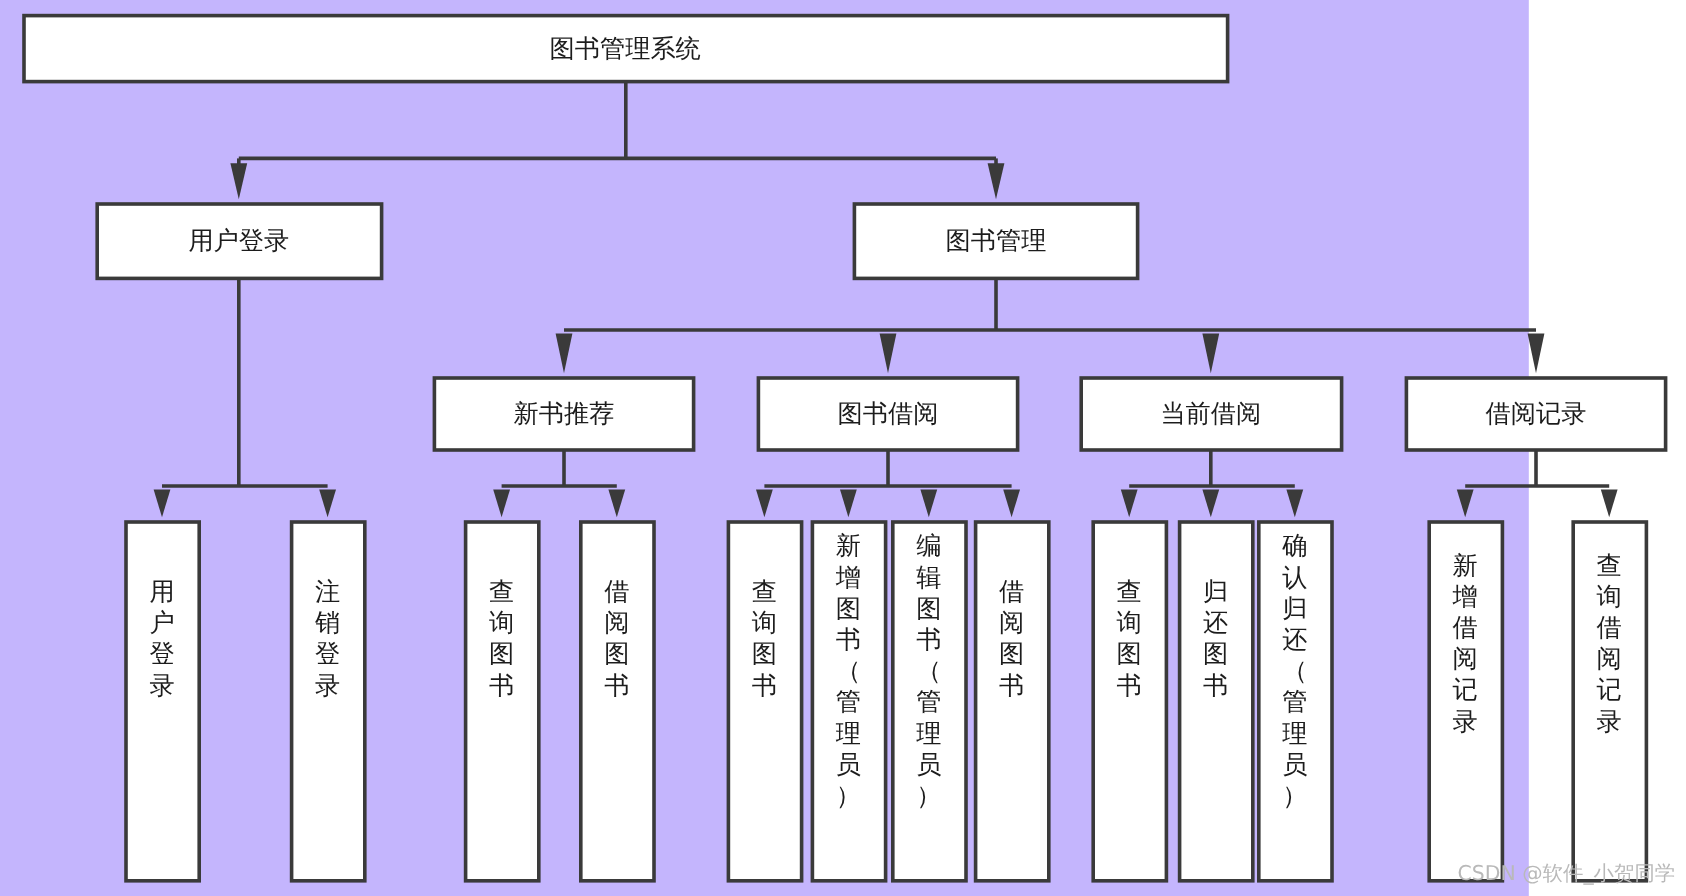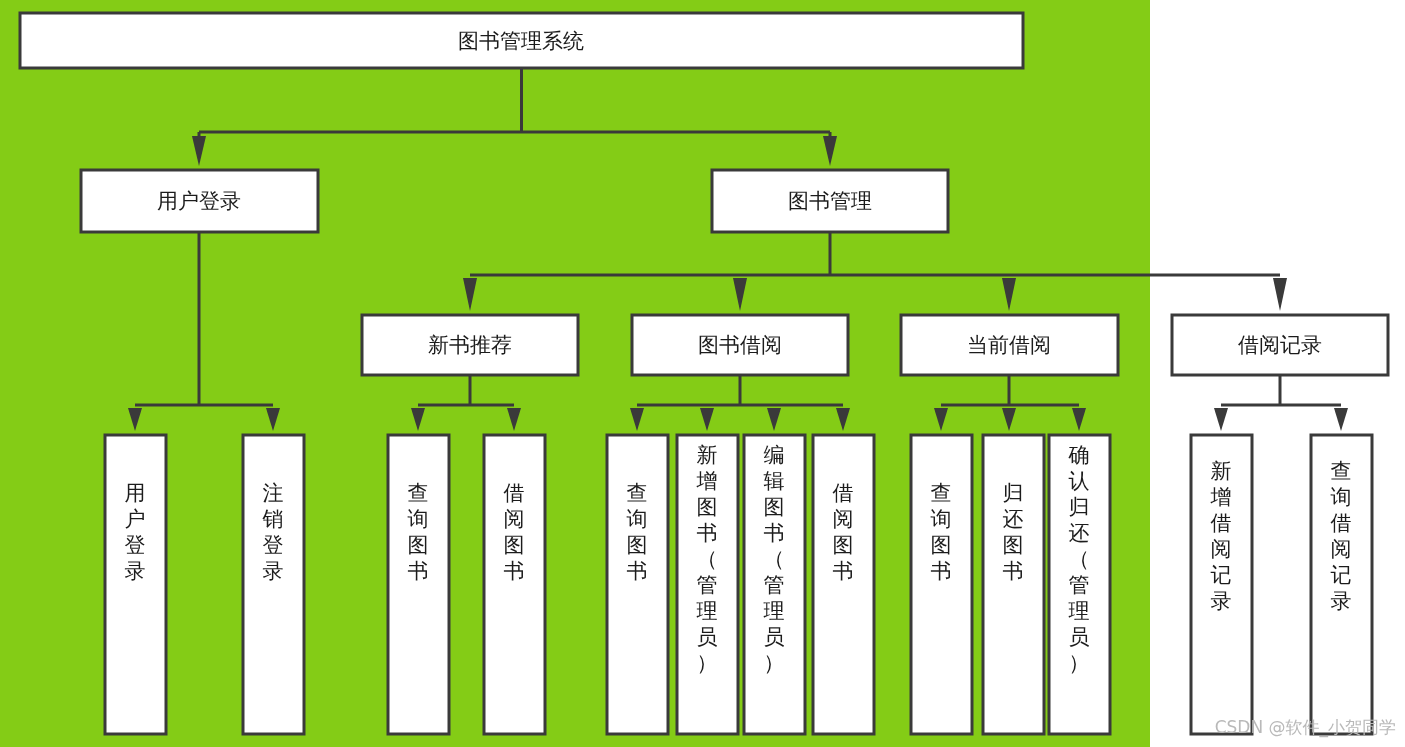--- a/index.html
+++ b/index.html
@@ -9,23 +9,23 @@
     background: #ffffff;
   }
   body {
     width: 1405px;
     height: 747px;
     overflow: hidden;
     font-family: "DejaVu Sans", "Liberation Sans", sans-serif;
   }
   #diagram-root {
     position: relative;
-    width: 1150px;
+    width: 1274px;
     height: 747px;
-    background: #84cc16;
+    background: #c4b5fd;
   }
   svg.diagram-canvas {
     position: absolute;
     top: 0;
     left: 0;
     width: 1405px;
     height: 747px;
     display: block;
   }
   .node-box {

